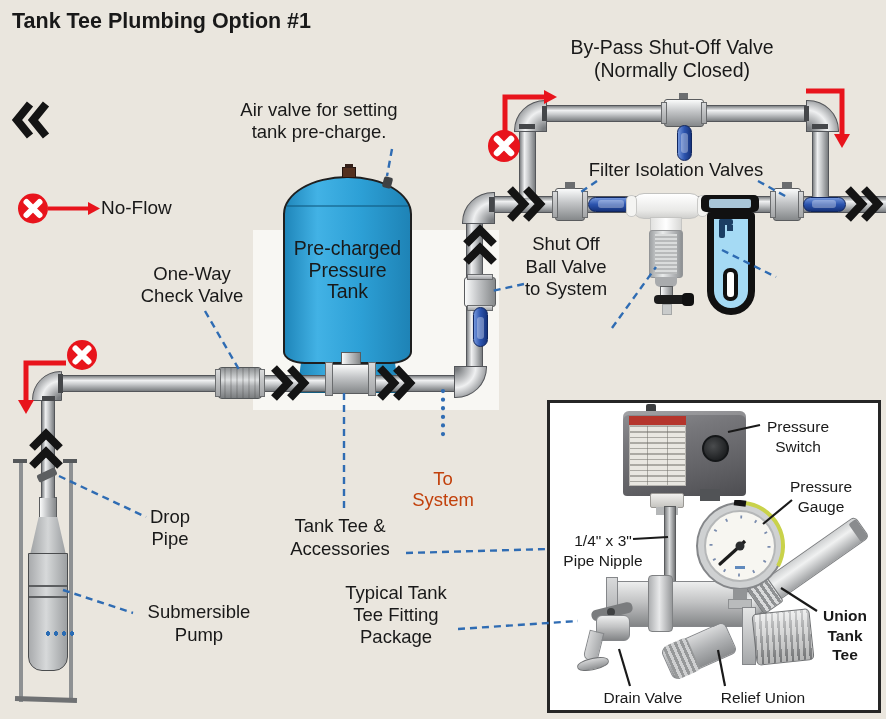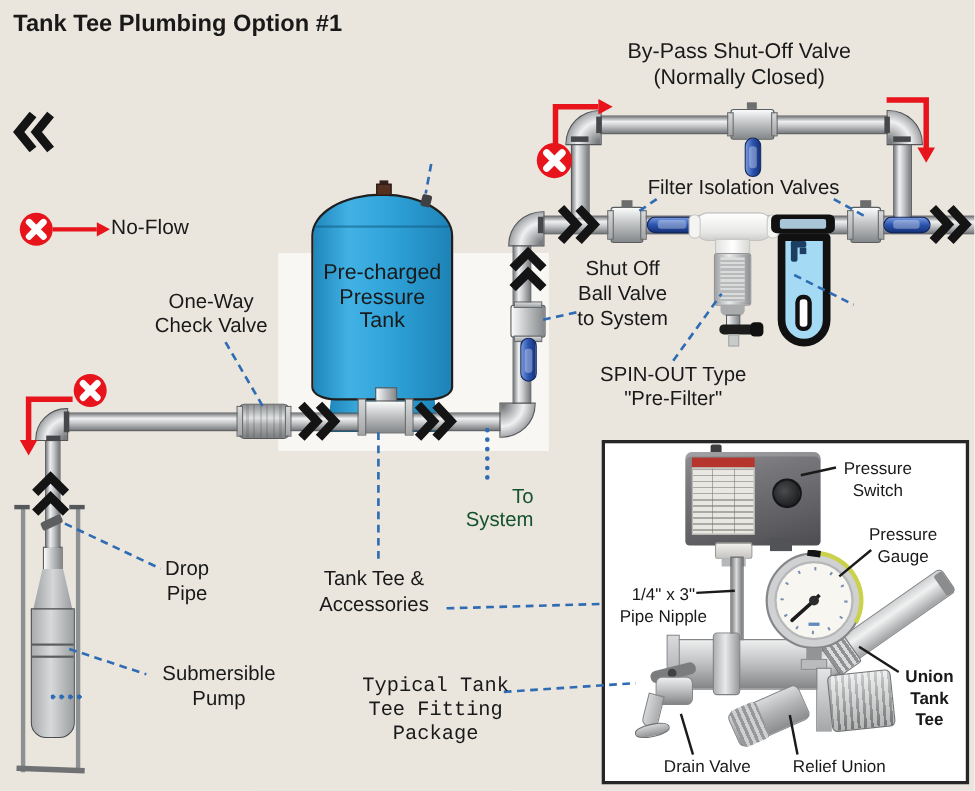--- a/index.html
+++ b/index.html
@@ -225,39 +225,39 @@
       <path d="M763,524 L792,500"></path>
       <path d="M633,539 L668,537"></path>
       <path d="M781,588 L817,611"></path>
       <path d="M619,649 L630,686"></path>
       <path d="M718,650 L725,686"></path>
     </g>
   </svg>
 
   <div class="lbl z8" style="left:12px;top:11px;width:420px;font-size:21.5px;font-weight:bold;">Tank Tee Plumbing Option #1</div>
   <div class="lbl z8" style="left:101px;top:197px;width:95px;font-size:19px;">No-Flow</div>
+  <div class="lbl c z8" style="left:233px;top:99px;width:172px;">Air valve for setting
+tank pre-charge.</div>
   <div class="lbl c z8" style="left:546px;top:36px;width:252px;font-size:19.5px;line-height:23px;">By-Pass Shut-Off Valve
 (Normally Closed)</div>
   <div class="lbl c z8" style="left:564px;top:159px;width:224px;">Filter Isolation Valves</div>
   <div class="lbl c z8" style="left:508px;top:233px;width:116px;line-height:22.5px;">Shut Off
 Ball Valve
 to System</div>
   <div class="lbl c z8" style="left:128px;top:263px;width:128px;">One-Way
 Check Valve</div>
-  <div class="lbl c z8" style="left:528px;top:329px;width:168px;line-height:22px;">SPIN-OUT Type
-"Pre-Filter"</div>
-  <div class="lbl c z8" style="left:401px;top:440px;width:84px;line-height:21px;color:#14532d;text-align:right;">To
+  <div class="lbl c z8" style="left:401px;top:468px;width:84px;line-height:21px;color:#c2410c;">To
 System</div>
   <div class="lbl c z8" style="left:134px;top:506px;width:72px;line-height:22px;">Drop
 Pipe</div>
   <div class="lbl c z8" style="left:274px;top:514px;width:132px;line-height:23px;">Tank Tee &amp;
 Accessories</div>
   <div class="lbl c z8" style="left:134px;top:600px;width:130px;line-height:23px;">Submersible
 Pump</div>
-  <div class="lbl c z8" style="left:329px;top:613px;width:134px;line-height:22px;font-family:Liberation Mono, monospace;">Typical Tank
+  <div class="lbl c z8" style="left:329px;top:582px;width:134px;line-height:22px;">Typical Tank
 Tee Fitting
 Package</div>
 
   <div id="inset">
 
     <div class="abs" style="left:96px;top:1px;width:10px;height:10px;background:#3c3e40;border-radius:2px;"></div>
     <div class="abs" style="left:73px;top:8px;width:123px;height:85px;border-radius:6px 6px 4px 4px;background:linear-gradient(165deg,#8e8e92 0%,#77777b 30%,#606064 70%,#4d4d51 100%);box-shadow:inset 0 4px 0 rgba(255,255,255,.18);"></div>
     <div class="abs" style="left:79px;top:13px;width:57px;height:9px;background:#b5352c;"></div>
     <div class="abs" style="left:79px;top:22px;width:57px;height:61px;background:repeating-linear-gradient(180deg,rgba(110,108,102,.5) 0 1.5px,transparent 1.5px 5.5px),linear-gradient(90deg,transparent 0 17px,rgba(110,108,102,.5) 17px 18px,transparent 18px 37px,rgba(110,108,102,.5) 37px 38px,transparent 38px),#e9e7e1;border:1px solid #b9b7b2;box-sizing:border-box;"></div>
     <div class="abs" style="left:152px;top:32px;width:27px;height:27px;border-radius:50%;background:radial-gradient(circle at 40% 40%,#4a4c4e,#202224 70%);border:2px solid #141618;box-sizing:border-box;"></div>

